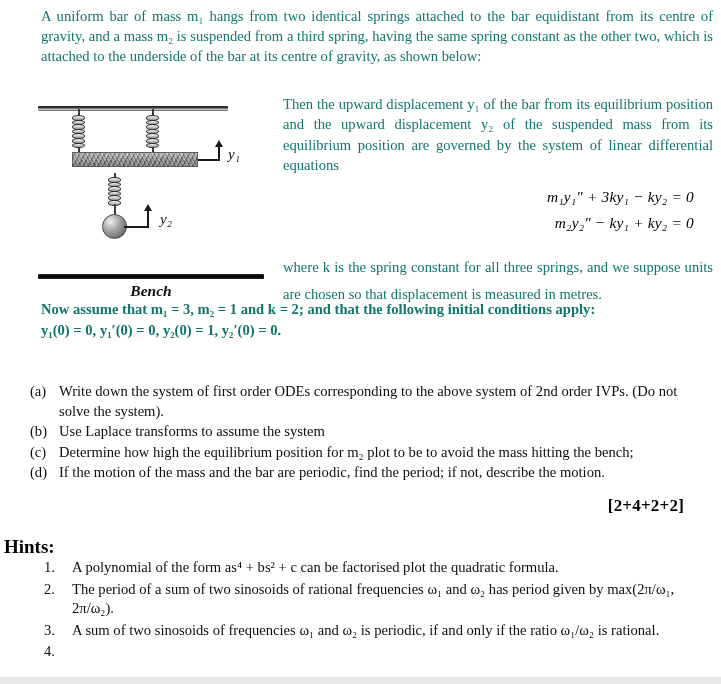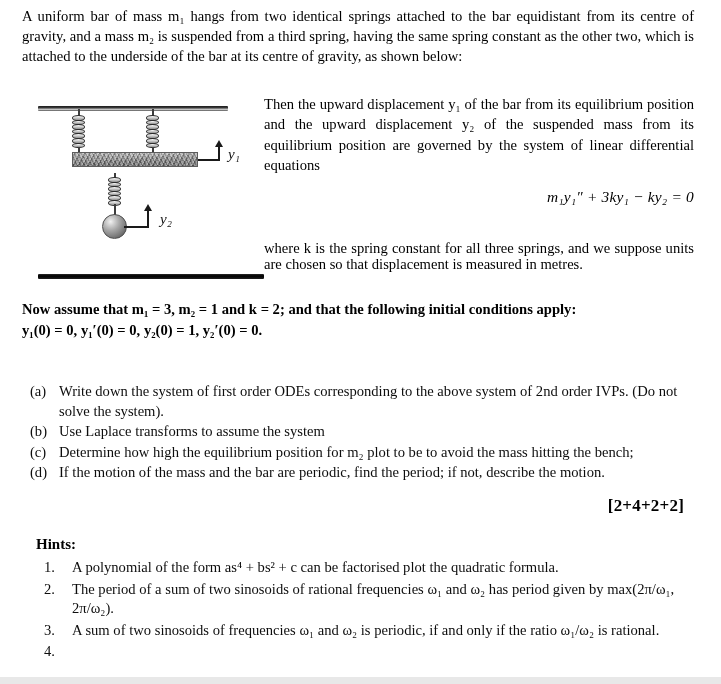--- a/index.html
+++ b/index.html
@@ -32,21 +32,22 @@
     height: 7px;
     background: #e8e8e8;
   }
 
   
   .para {
     position: absolute;
     font-size: 14.6px;
     line-height: 20.2px;
     text-align: justify;
-    color: #000000;
+    color: #0f766e;
+    margin-left: 19px;
   }
   .para.nojust { text-align: left; }
 
   
   #intro {
     left: 22px;
     top: 6px;
     width: 672px;
   }
 
@@ -66,23 +67,23 @@
     font-size: 15.4px;
     font-style: italic;
     font-family: "Liberation Serif", "DejaVu Serif", serif;
     letter-spacing: 0.2px;
   }
   #eq1 { top: 188px; }
   #eq2 { top: 214px; }
 
   #wherek {
     left: 264px;
-    top: 240px;
+    top: 254px;
     width: 430px;
-    line-height: 16px;
+    line-height: 27px;
   }
 
   
   #assume {
     left: 22px;
     top: 299px;
     width: 672px;
     line-height: 21px;
     font-weight: bold;
   }
@@ -117,23 +118,23 @@
     width: 662px;
     text-align: right;
     font-size: 17px;
     font-weight: bold;
     letter-spacing: 0.2px;
   }
 
   
   #hints-title {
     position: absolute;
-    left: 36px;
+    left: 4px;
     top: 536px;
-    font-size: 15px;
+    font-size: 19px;
     font-weight: bold;
   }
   .hlist {
     position: absolute;
     left: 40px;
     top: 558px;
     width: 654px;
   }
   .hitem {
     position: relative;
@@ -351,25 +352,27 @@
     </div>
 
     <div class="marker" id="marker-y2">
       <div class="hline"></div>
       <div class="vline"></div>
       <div class="head"></div>
       <div class="tag">y₂</div>
     </div>
 
     <div class="bench-line"></div>
+    <div class="bench-label">Bench</div>
   </div>
 
   <div class="para" id="rightcol">Then the upward displacement y₁ of the bar from its equilibrium position and the upward displacement y₂ of the suspended mass from its equilibrium position are governed by the system of linear differential equations</div>
 
   <div class="eq" id="eq1">m₁y₁″ + 3ky₁ − ky₂ = 0</div>
+  <div class="eq" id="eq2">m₂y₂″ − ky₁ + ky₂ = 0</div>
 
   <div class="para" id="wherek">where k is the spring constant for all three springs, and we suppose units are chosen so that displacement is measured in metres.</div>
 
   <div class="para nojust" id="assume">
     <span>Now assume that m₁ = 3, m₂ = 1 and k = 2; and that the following initial conditions apply:</span><br>
     <span>y₁(0) = 0, y₁′(0) = 0, y₂(0) = 1,  y₂′(0) = 0.</span>
   </div>
 
   <div class="qlist">
     <div class="qitem">

